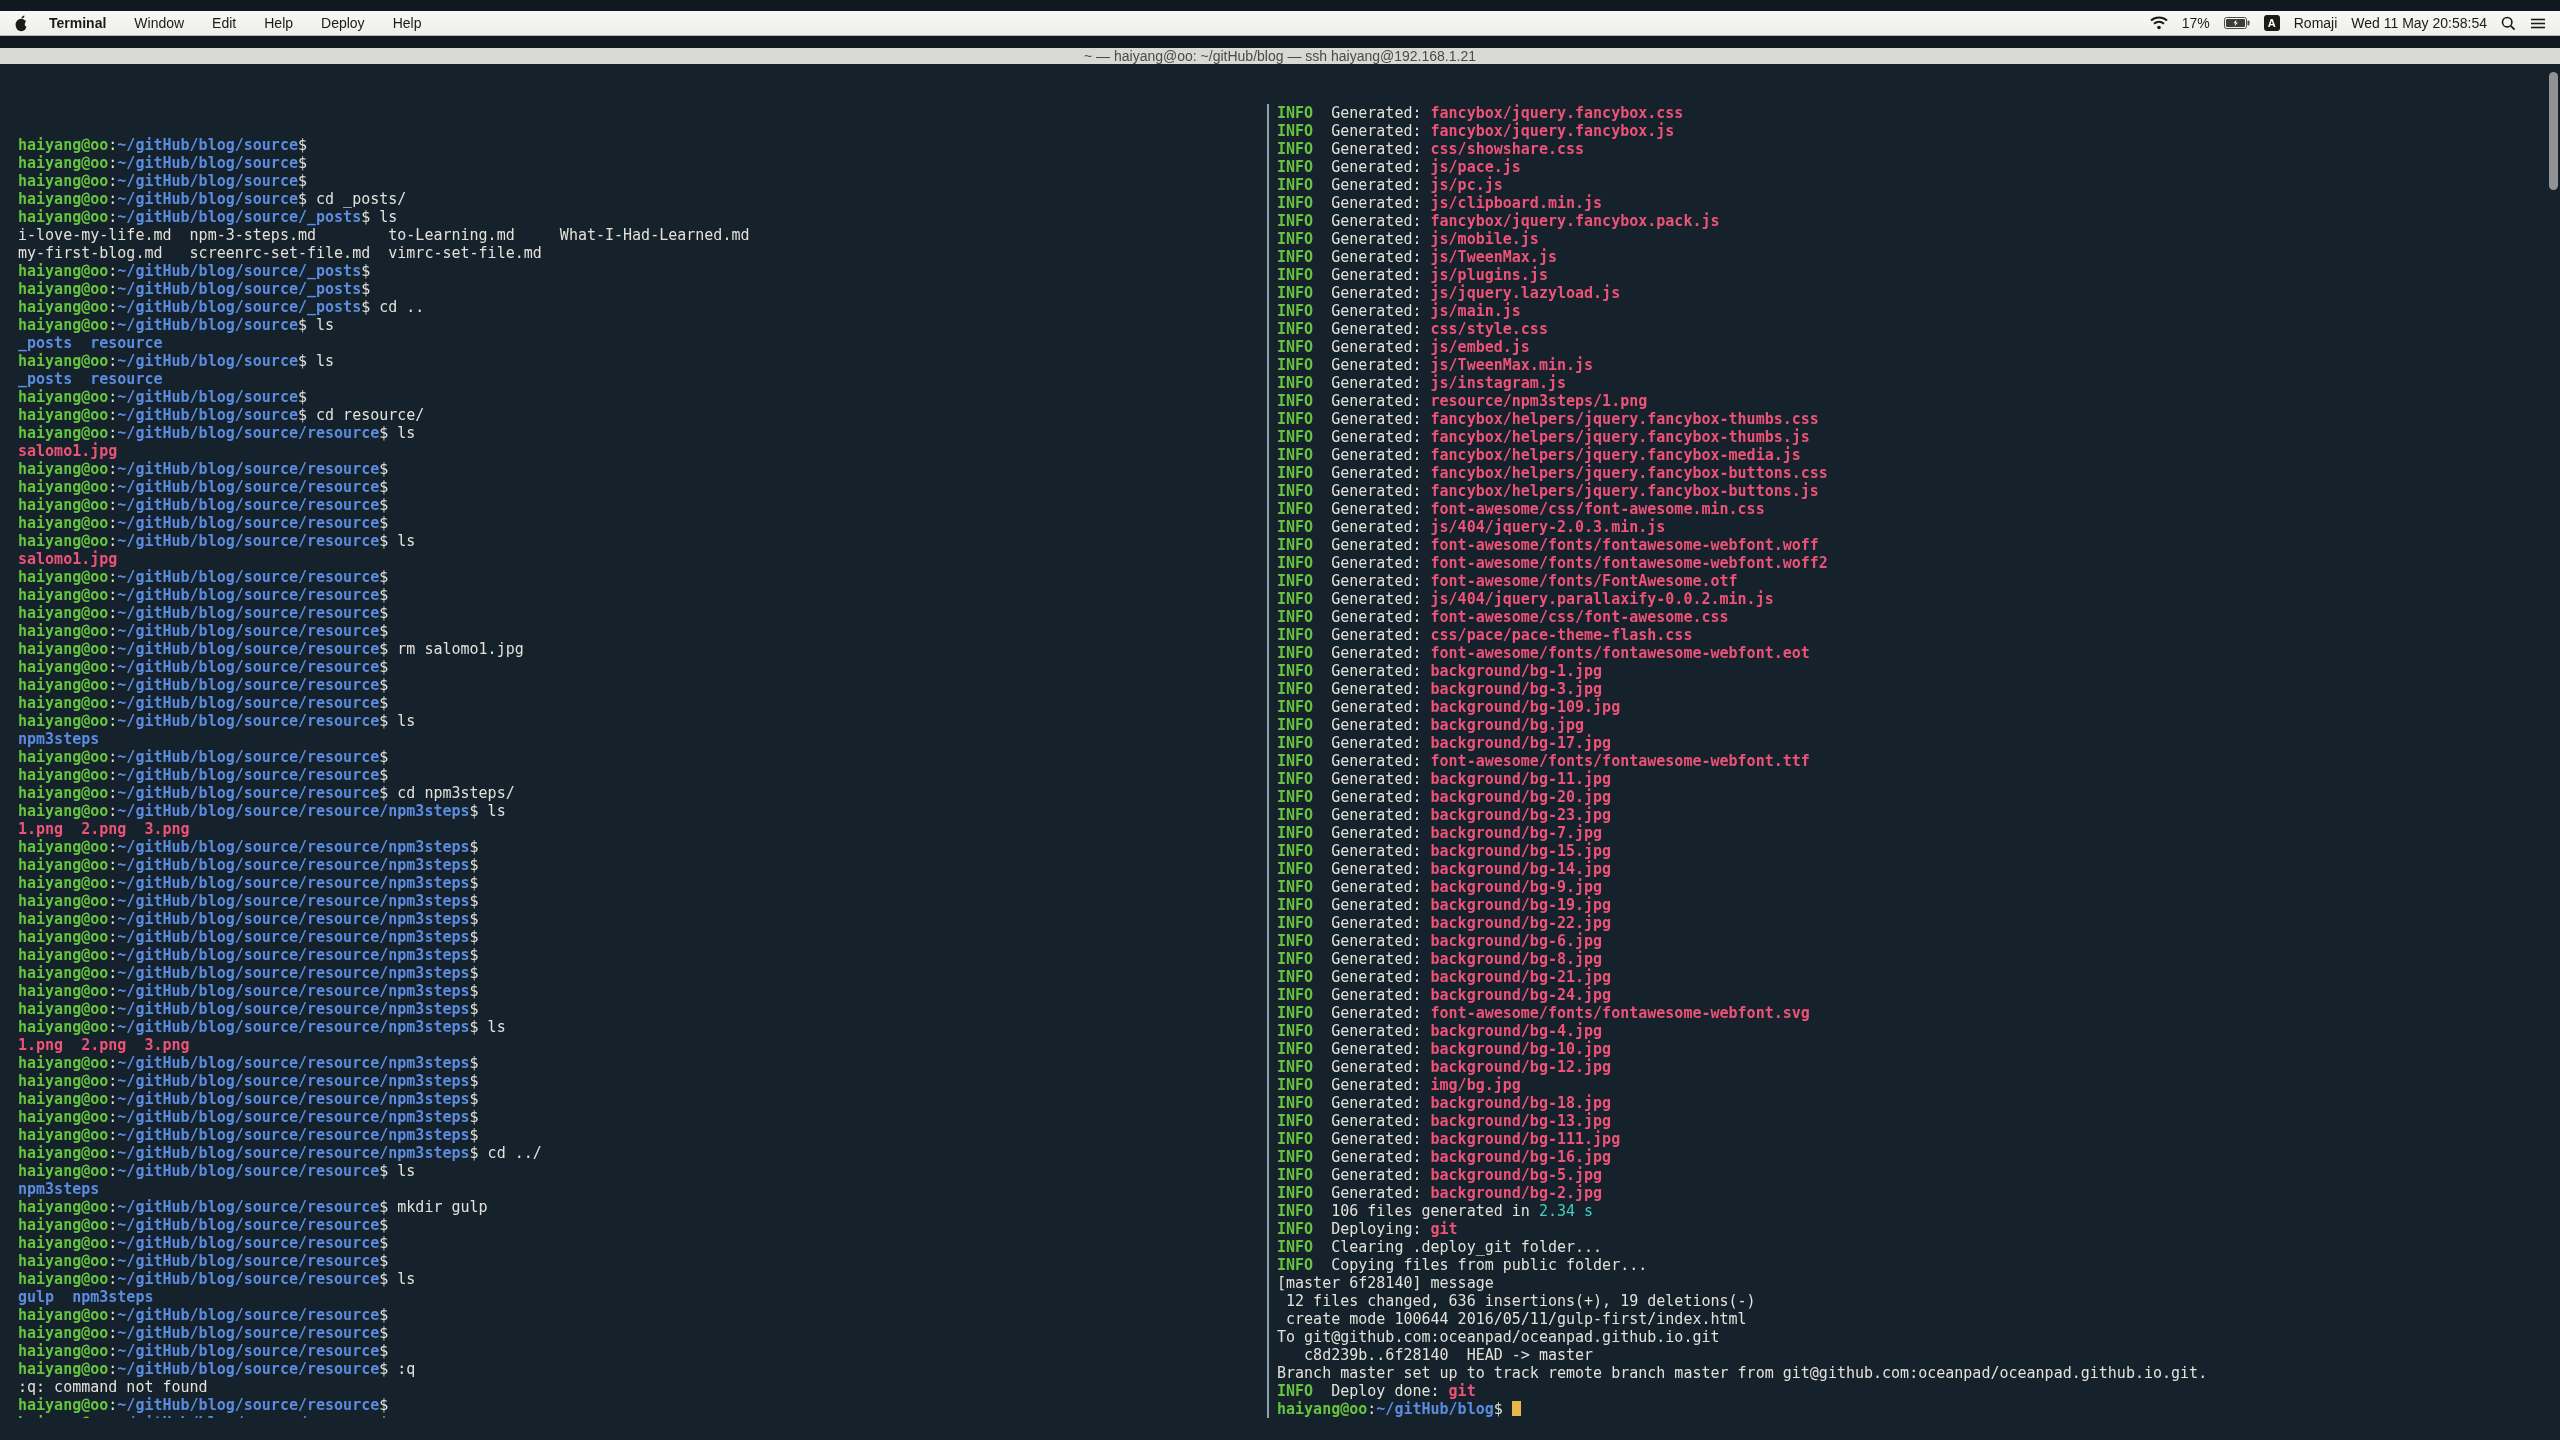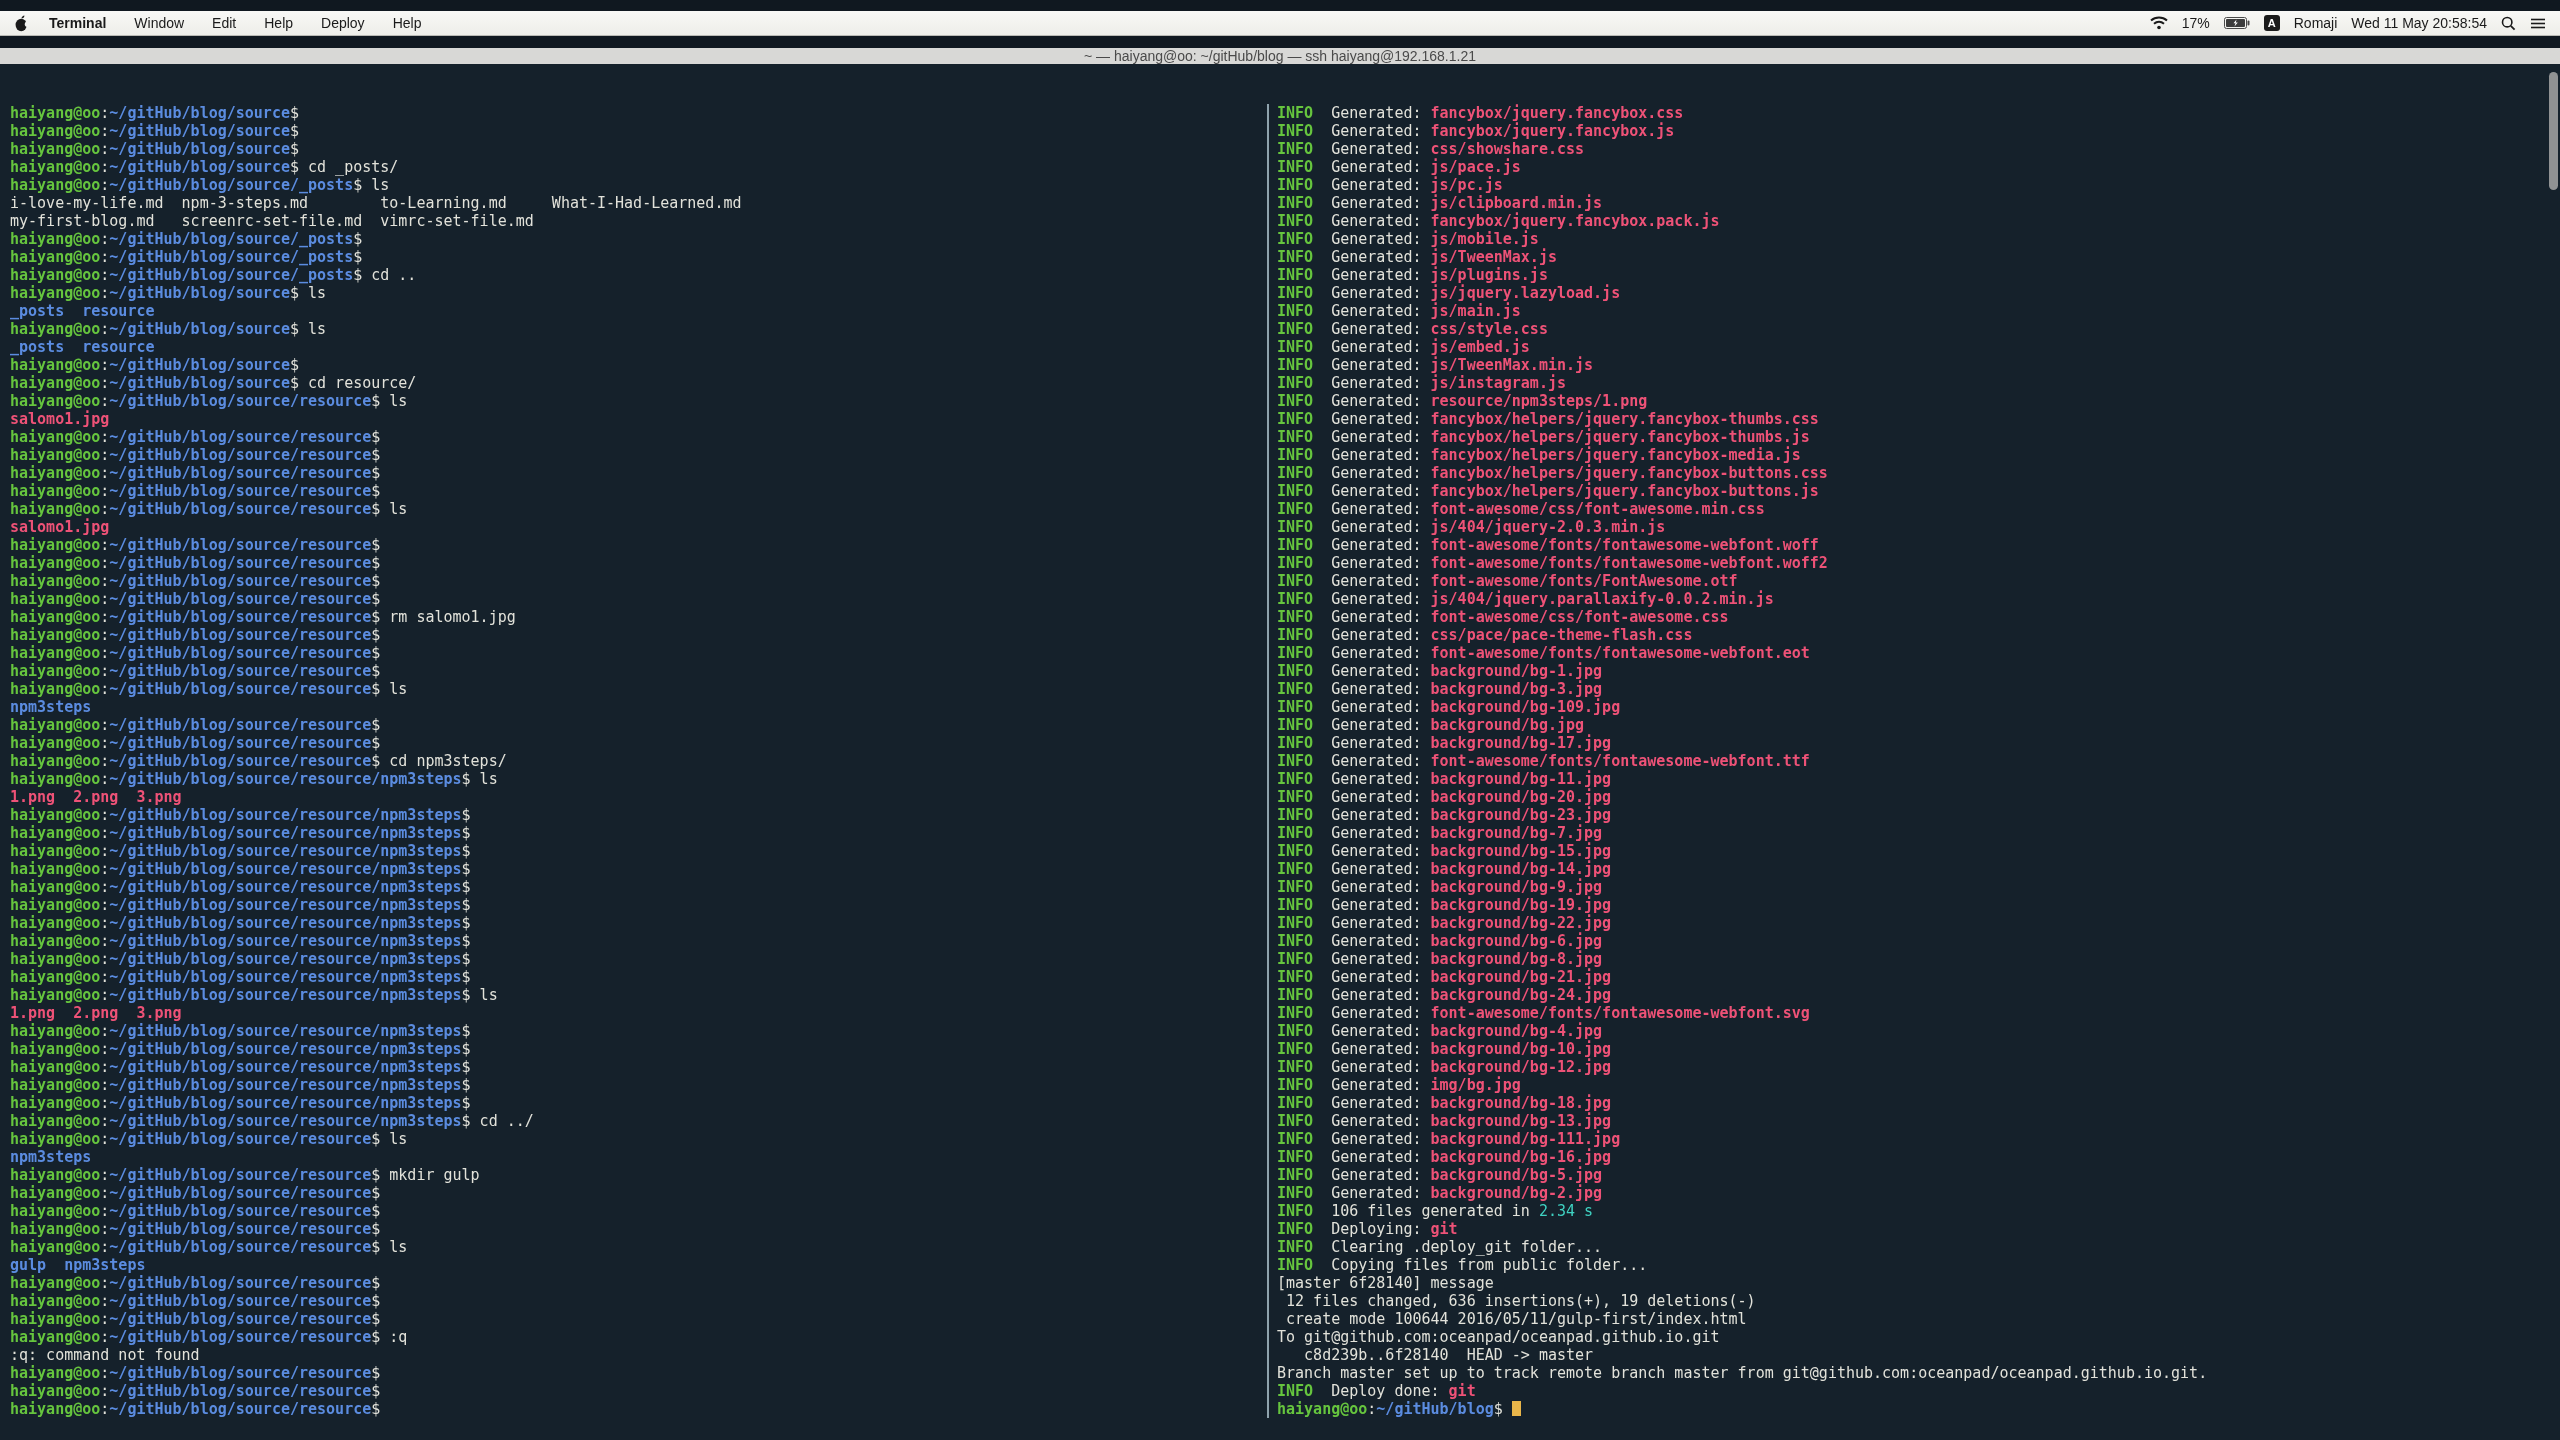--- a/index.html
+++ b/index.html
@@ -34,21 +34,21 @@
   .tabbar{position:absolute;left:0;top:48px;right:0;height:16px;background:#d8d8d6;
           border-bottom:1px solid #adadab;display:flex;align-items:center;justify-content:center;
           font-size:14px;color:#4a4a4a;}
 
   
   .term{position:absolute;left:0;top:64px;right:0;bottom:0;background:var(--bg,#15212b);
         font-family:"DejaVu Sans Mono",monospace;font-size:15px;line-height:18px;
         color:var(--white,#e2e2da);white-space:pre;}
   .panes{display:flex;height:1318px;padding-top:4px;box-sizing:border-box;}
   .pane{overflow:hidden;}
-  .pane-left{width:1264px;padding-left:10px;box-sizing:border-box;}
+  .pane-left{width:1264px;padding-left:18px;box-sizing:border-box;margin-top:32px;}
   .divider{width:8px;position:relative;}
   .divider::before{content:"";position:absolute;left:3px;top:0;bottom:0;width:2px;
                    background:var(--divider,#8fa3ad);}
   .pane-right{flex:1;padding-left:5px;box-sizing:border-box;}
   .row{height:18px;}
 
   .c-g{color:var(--green,#66c53e);font-weight:bold;}
   .c-b{color:var(--blue,#5b8ce0);font-weight:bold;}
   .c-w{color:var(--white,#e2e2da);}
   .c-pk{color:var(--pink,#ee5277);font-weight:bold;}

